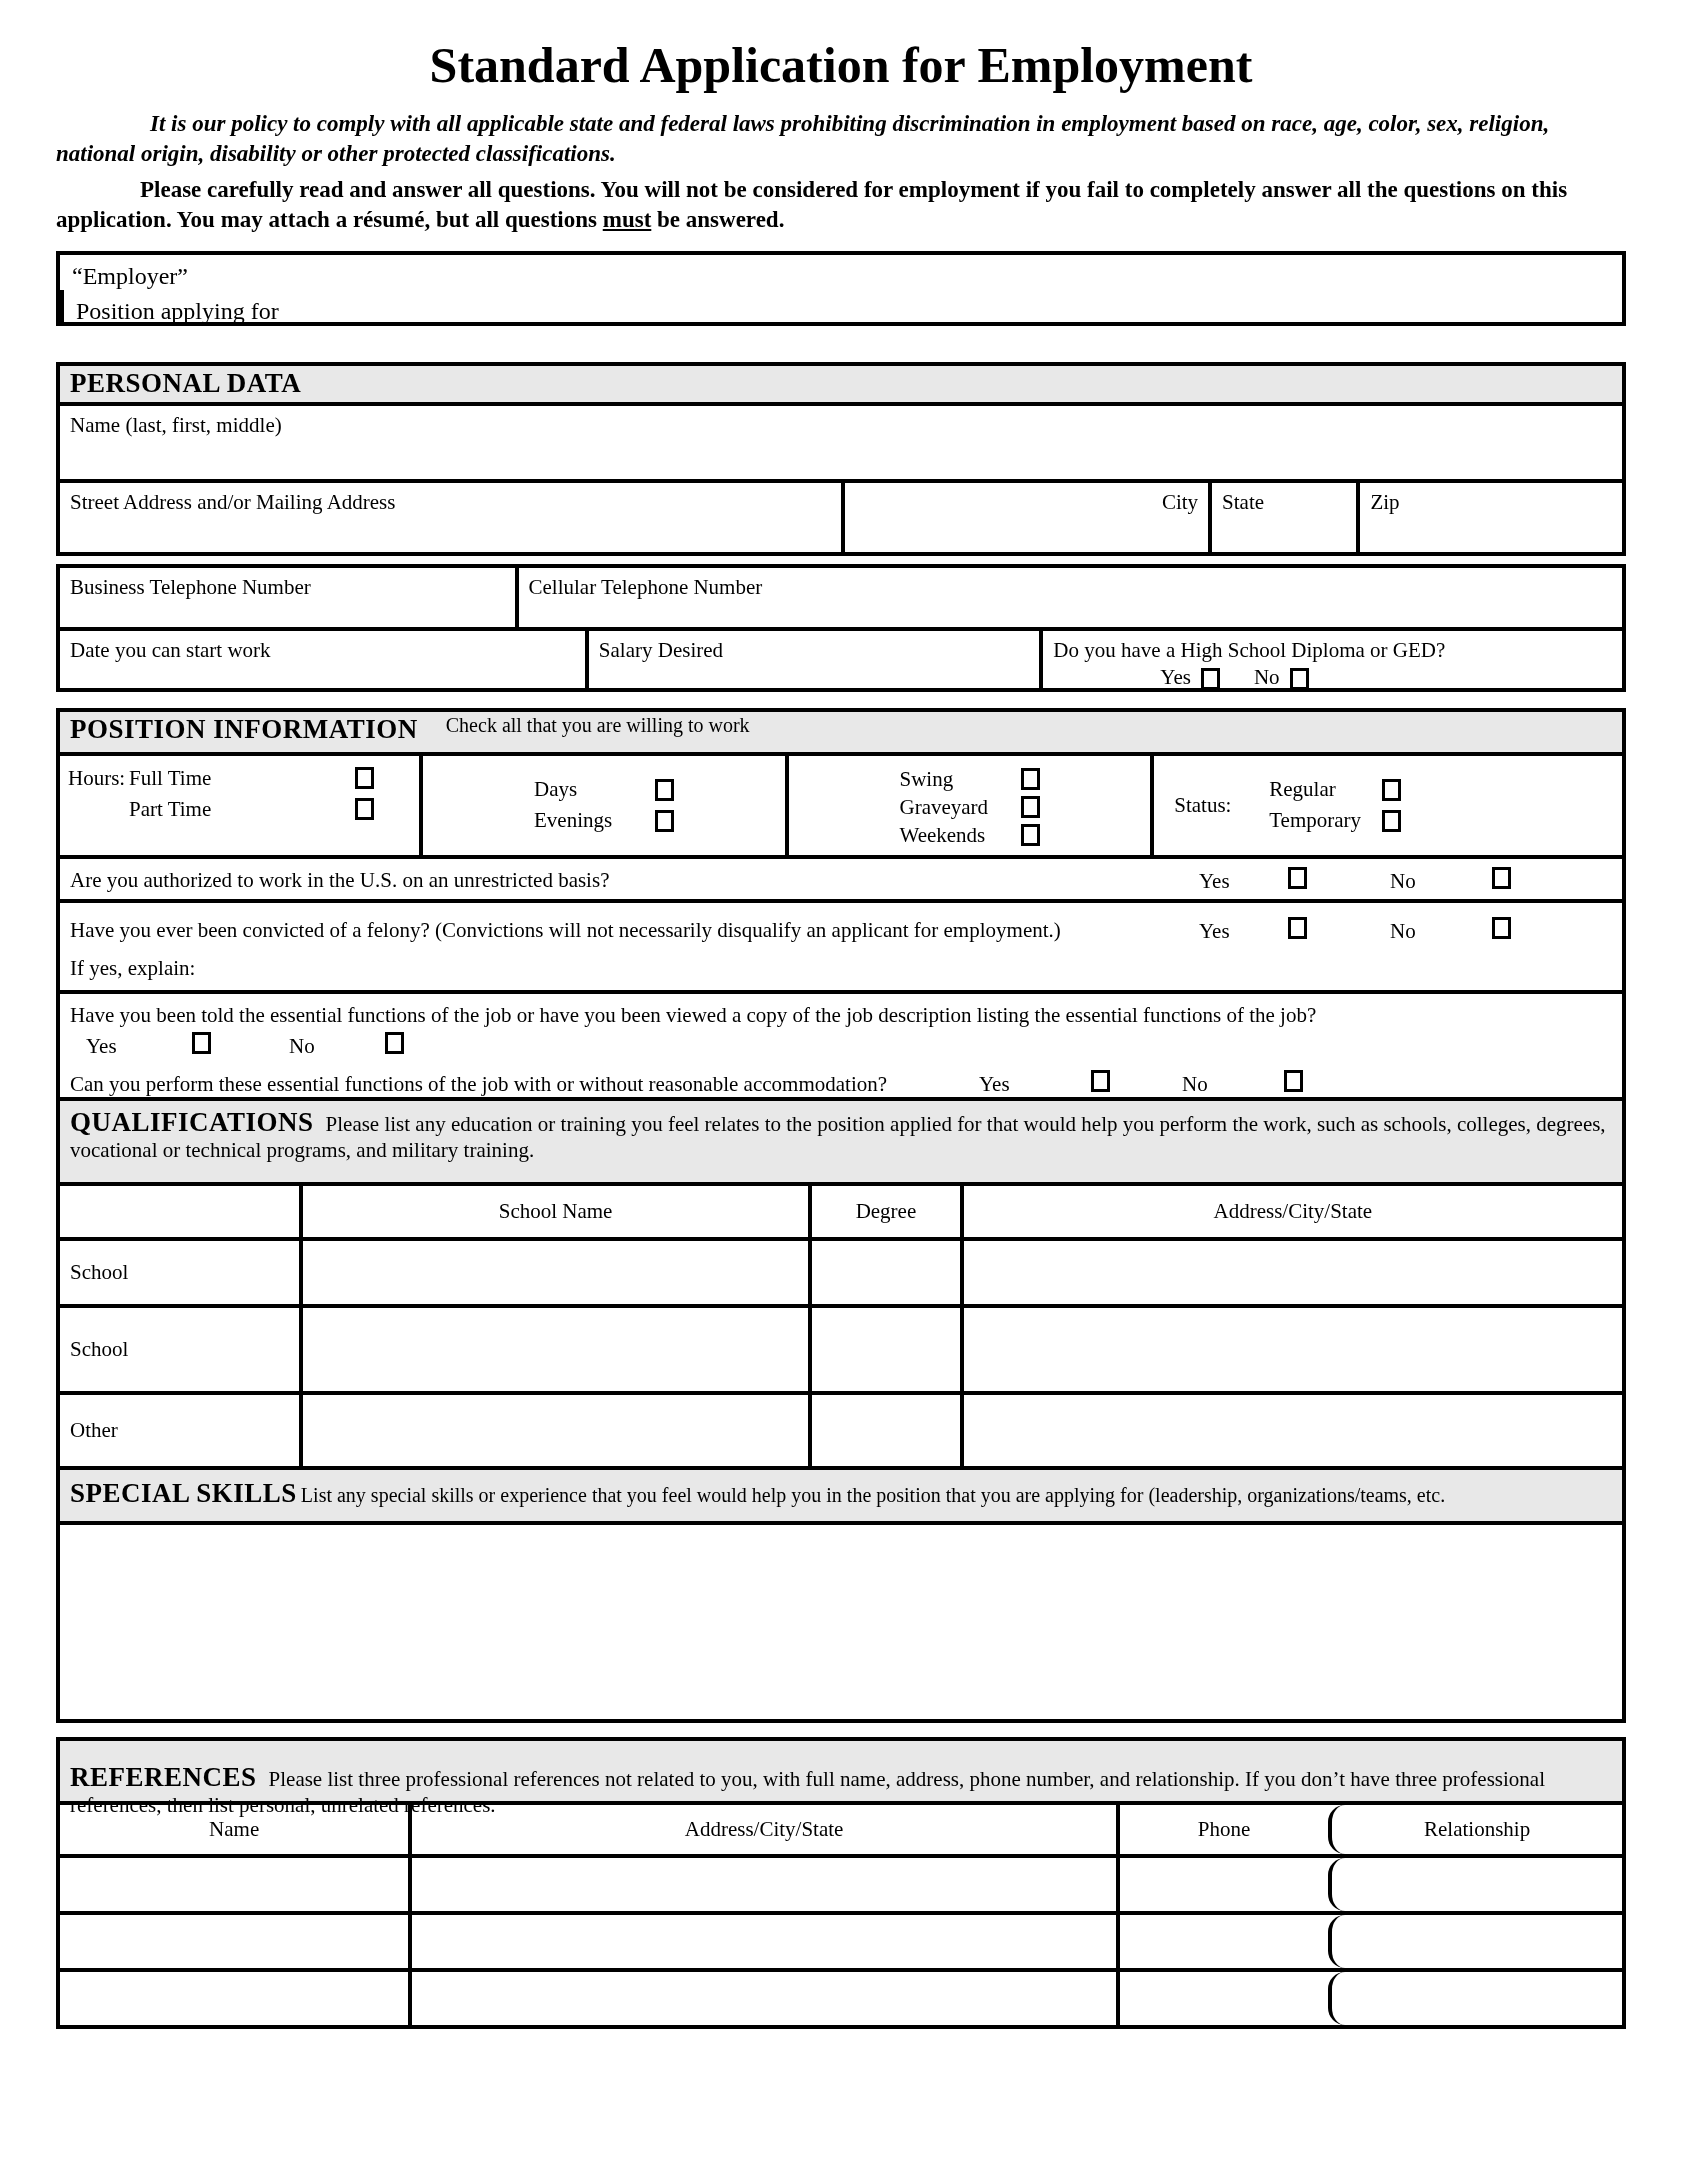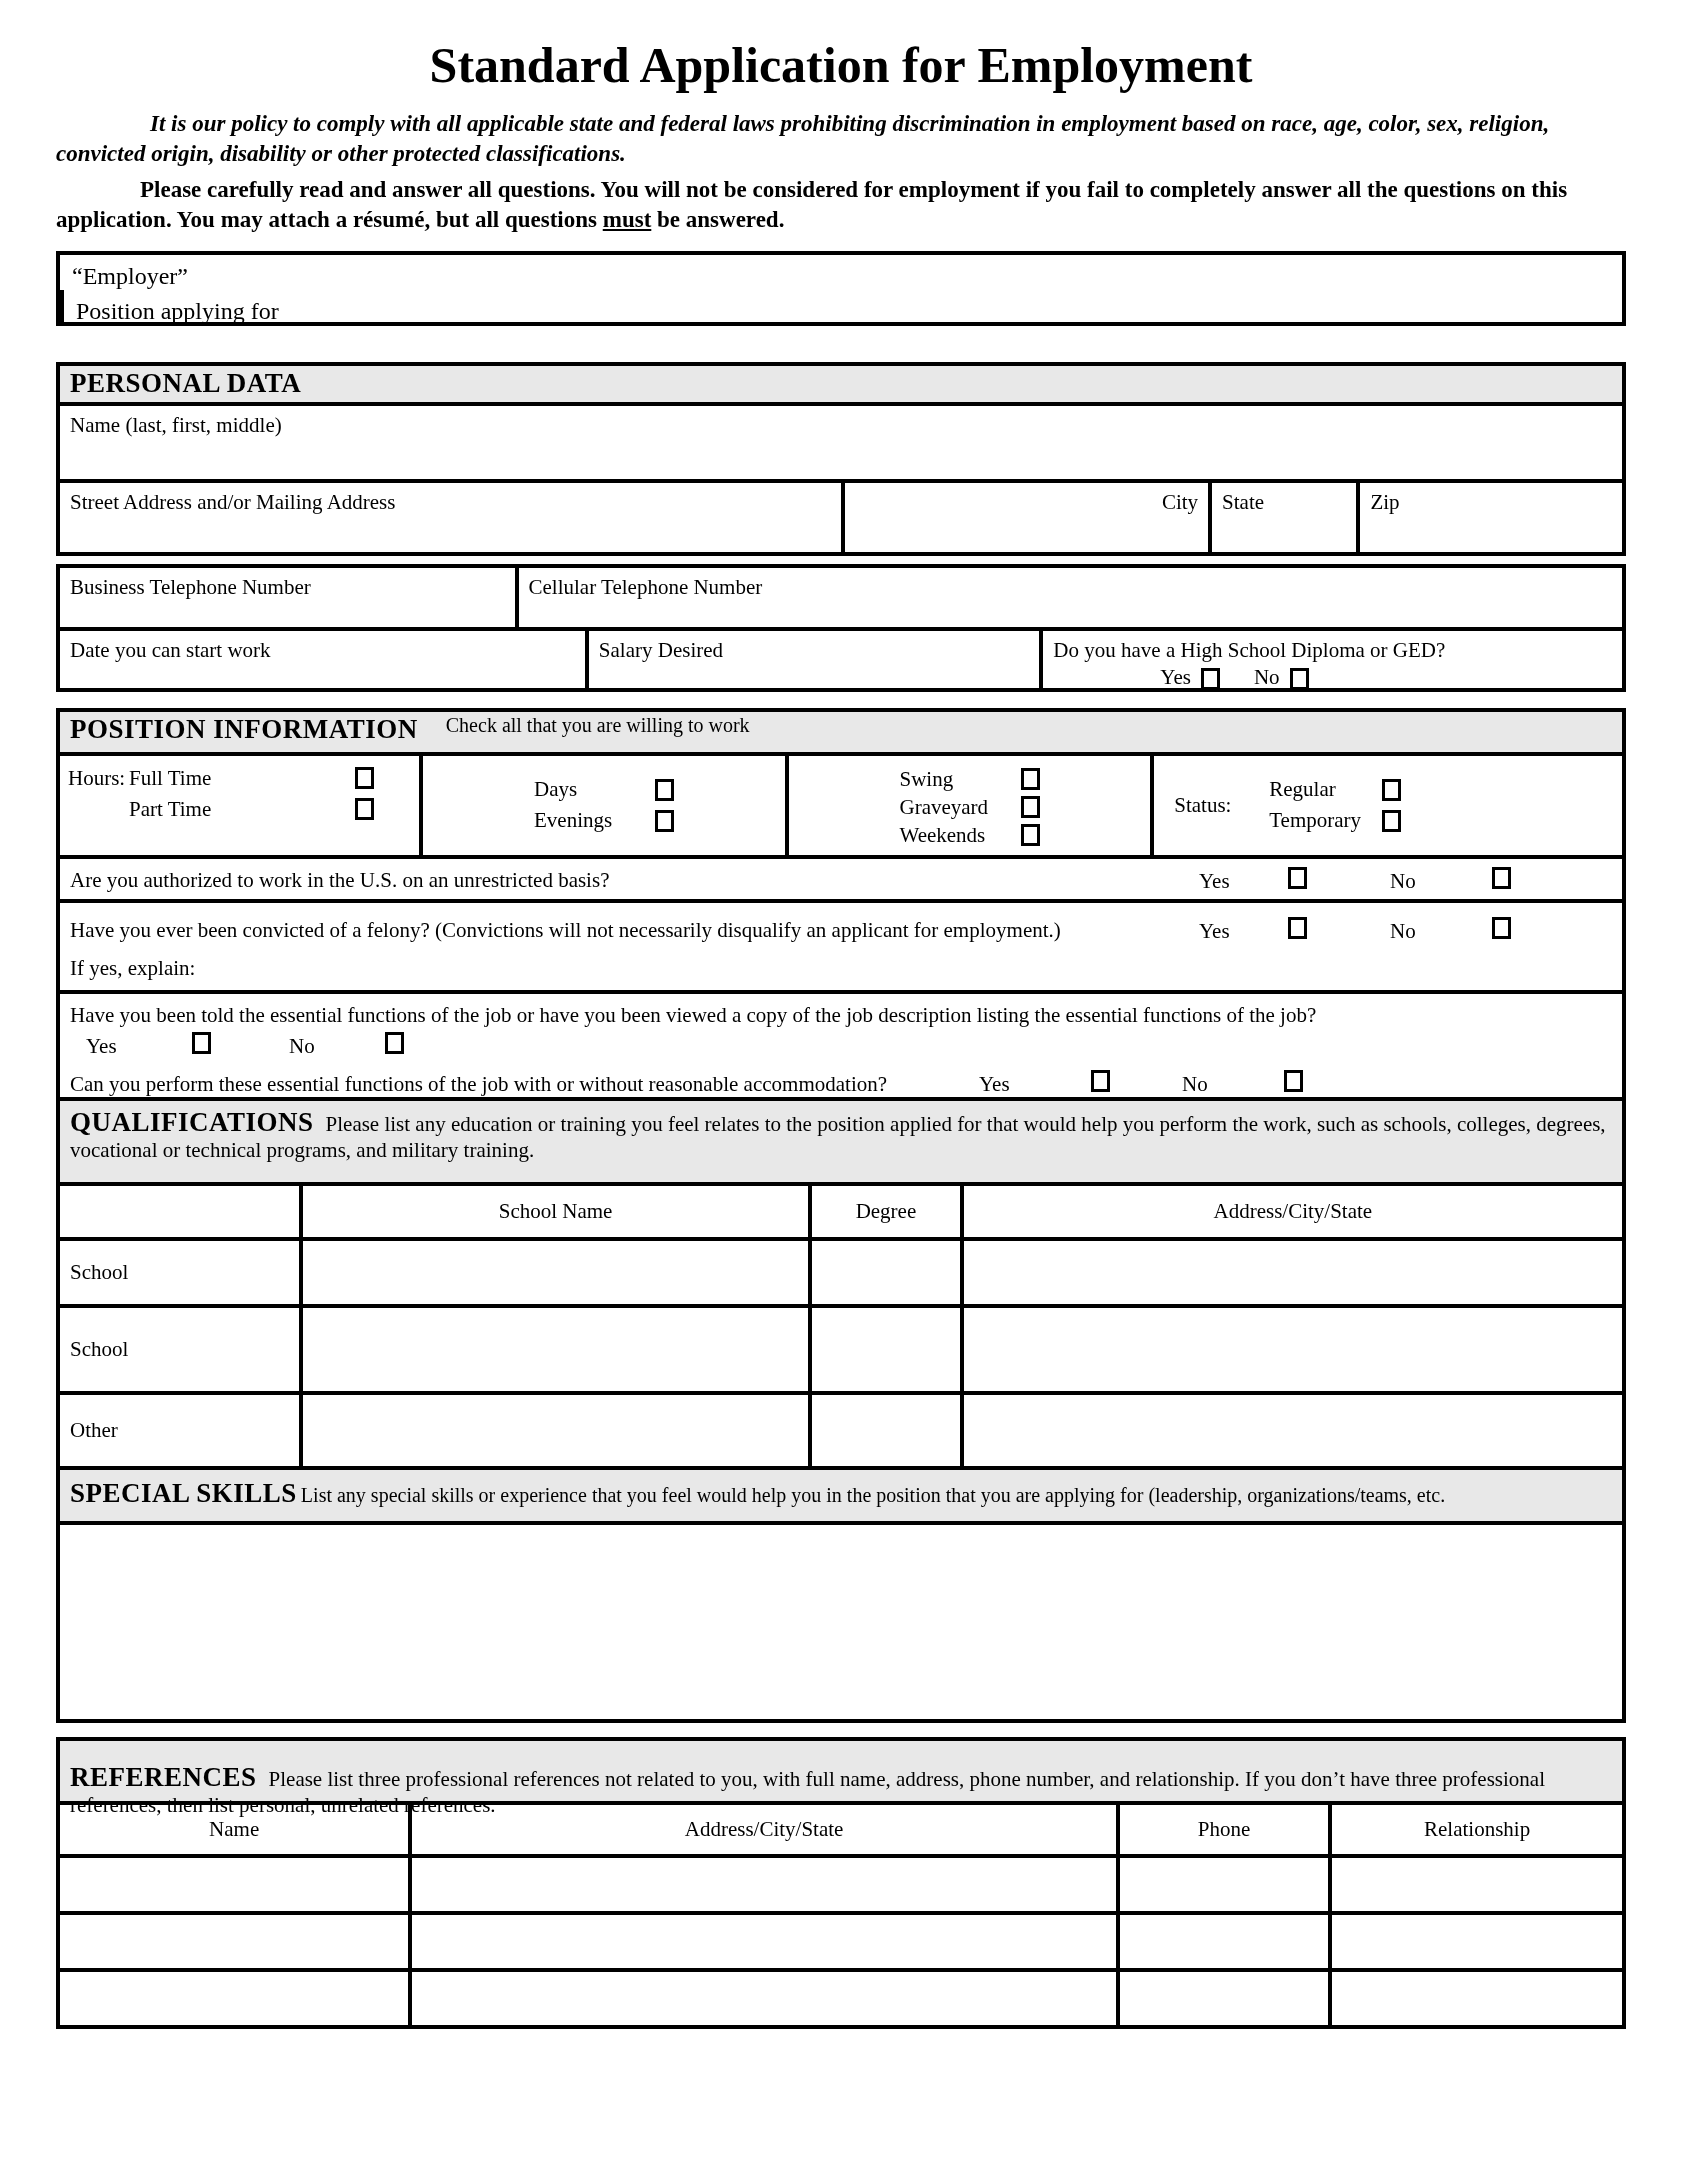--- a/index.html
+++ b/index.html
@@ -81,32 +81,32 @@
   .row-school1{height:67px;} .row-school2{height:87px;} .row-other{height:75px;}
 
   .skills-band{height:55px;padding-top:8px;}
   .skills-band .band-desc{font-size:20px;}
   .row-skillsbox{height:198px;}
 
   
   .ref-tbl{margin-top:14px;}
   .ref-band{height:60px;padding-top:21px;}
   .row-rhead{height:53px;}
-  .rc1{width:22.3%;} .rc2{width:45.3%;} .rc3{width:13.6%;} .rc4{width:18.8%;}
+  .rc1{width:22.3%;} .rc2{width:45.3%;} .rc3{width:13.6%;} .rc4{width:18.8%;border-radius:17px;}
   .row-ref{height:57px;}
 </style>
 </head>
 <body>
 
 <div class="sheet">
   <div class="content">
 
     <h1 class="title">Standard Application for Employment</h1>
 
-    <p class="policy">It is our policy to comply with all applicable state and federal laws prohibiting discrimination in employment based on race, age, color, sex, religion, convicted origin, disability or other protected classifications.</p>
+    <p class="policy">It is our policy to comply with all applicable state and federal laws prohibiting discrimination in employment based on race, age, color, sex, religion, national origin, disability or other protected classifications.</p>
 
     <p class="instructions"><span>Please carefully read and answer all questions. You will not be considered for employment if you fail to completely answer all the questions on this application. You may attach a résumé, but all questions </span><span class="u">must</span><span> be answered.</span></p>
 
     <div class="tbl employer-tbl">
       <div class="tcell" style="width:46.4%">
         <span class="employer-lbl">“Employer”</span>
       </div>
       <div class="tcell" style="width:53.6%">
         <span class="employer-lbl">Position applying for</span>
       </div>

